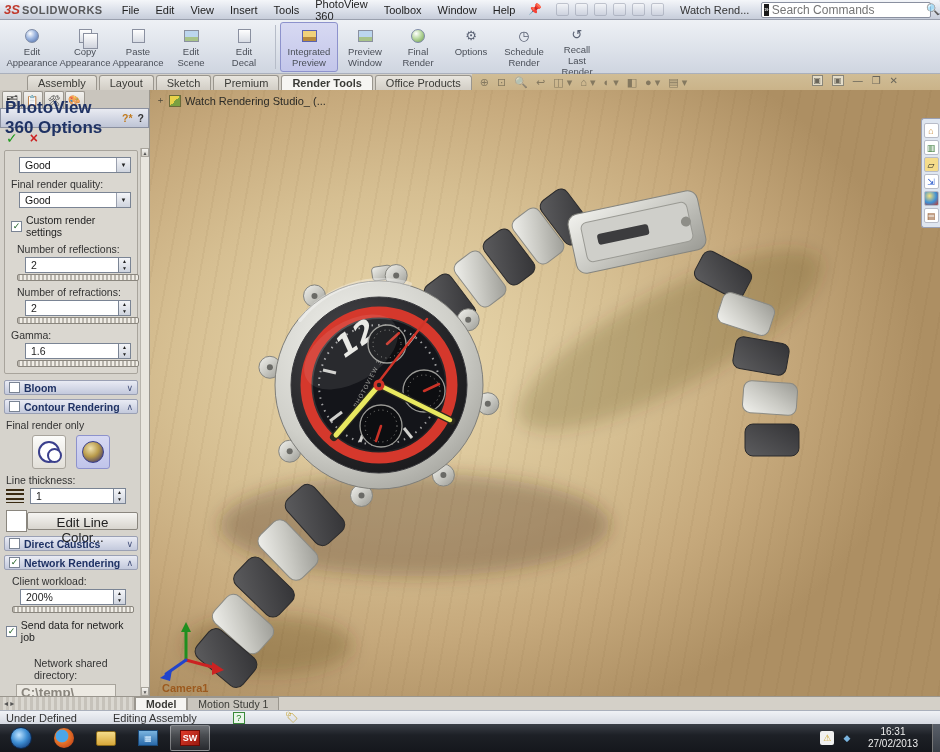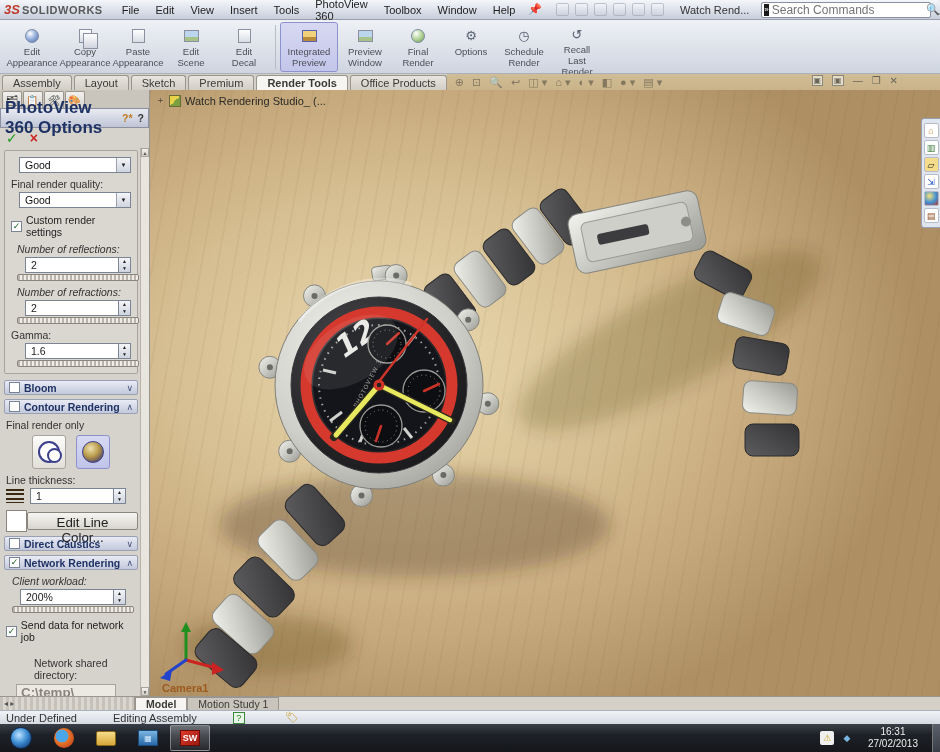--- a/index.html
+++ b/index.html
@@ -47,21 +47,21 @@
   .sheet { width:13px; height:14px; background:linear-gradient(#fefefe,#d8dce4);
     border:1px solid #8a90a0; position:relative; }
   .sheet.copy::after { content:""; position:absolute; left:3px; top:3px; width:13px; height:14px;
     background:linear-gradient(#fefefe,#d0d4de); border:1px solid #8a90a0; }
   .pic { width:15px; height:12px; border:1px solid #8a90a0;
     background:linear-gradient(#bcd6ee 0 55%, #a8c38a 55%); }
   .pic.photo { background:linear-gradient(#f0d27a 0 55%, #b88a3a 55%); border-color:#5a62b0; }
   .glyph-ic { font-size:13px; color:#5a6274; }
 
   
-  .tabrow { position:absolute; left:0; top:74px; width:940px; height:16px; display:flex; background:#d4d0c8; }
+  .tabrow { position:absolute; left:0; top:74px; width:940px; height:16px; display:flex; background:#d4d0c8;padding-left:25px; }
   .tabs-left { display:flex; align-items:flex-end; }
   .ctab { padding:1px 10px 1px; margin-left:2px; border:1px solid #9a968e; border-bottom:none;
     border-radius:3px 3px 0 0; background:linear-gradient(#e8e5de,#d2cec6); color:#3a3a36; height:15px; }
   .ctab.active { background:#f6f5f2; font-weight:bold; }
   .tabrow-right { flex:1; background:linear-gradient(#d0bd96,#cab389); display:flex;
     align-items:center; position:relative; }
   .hud { display:flex; gap:8px; margin-left:8px; opacity:.55; color:#4a463a; font-size:11px; }
   .vp-winbtns { position:absolute; right:42px; top:1px; display:flex; gap:9px; color:#6a665a; font-size:10px; }
   .vp-winbtns .framed { border:1px solid #8a8678; padding:0 1px; font-size:8px; background:#e4ddc9; }
 
@@ -75,21 +75,21 @@
     display:flex; align-items:center; padding:0 4px; }
   .pm-title { font-weight:bold; color:#1f3264; flex:1; font-size:17px; }
   .pm-help { color:#c07a1e; font-weight:bold; margin-right:5px; }
   .pm-help2 { color:#333; font-weight:bold; }
   .okrow { height:20px; display:flex; align-items:center; gap:12px; padding:0 6px; }
   .ok-check { color:#1f9b1f; font-weight:bold; font-size:14px; }
   .ok-x { color:#cc2222; font-weight:bold; font-size:14px; }
   .pbody { position:absolute; left:0; top:58px; width:142px; bottom:0; padding:2px 4px 0 4px; overflow:hidden; }
   .groupbox { border:1px solid #a8a49c; border-radius:2px; padding:6px 4px 4px; margin-bottom:6px; background:#dad7d0; }
   .plabel { color:#333; margin:5px 0 2px 2px; }
-  .plabel.ind { margin-left:8px;font-style:italic; }
+  .plabel.ind { margin-left:8px; }
   .dropdown { height:16px; background:#fff; border:1px solid #7a8494; display:flex; align-items:center;
     margin:0 2px 2px 10px; width:112px; }
   .dropdown .dval { flex:1; padding-left:5px; color:#111; }
   .darr { width:14px; height:100%; background:linear-gradient(#f4f5f8,#cfd4de); border-left:1px solid #9aa0ae;
     display:flex; align-items:center; justify-content:center; font-size:6px; color:#222; }
   .checkrow { display:flex; align-items:center; gap:4px; margin:6px 0 2px 2px; }
   .cbox { width:11px; height:11px; background:#fff; border:1px solid #7a8494; display:flex;
     align-items:center; justify-content:center; font-size:9px; color:#1b5e20; font-weight:bold; line-height:1; }
   .spinrow { display:flex; margin:1px 0 1px 16px; width:106px; height:16px; }
   .spin-val { flex:1; background:#fff; border:1px solid #7a8494; border-right:none; padding:1px 0 0 5px; }

